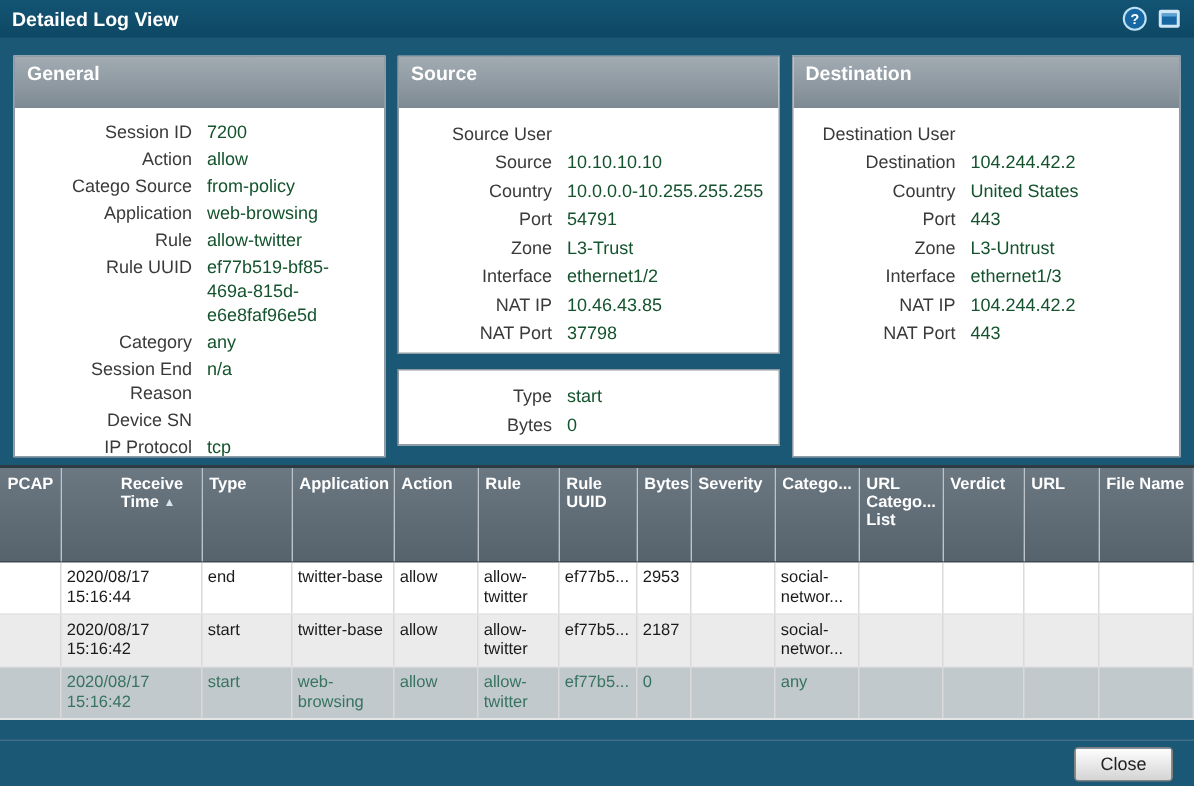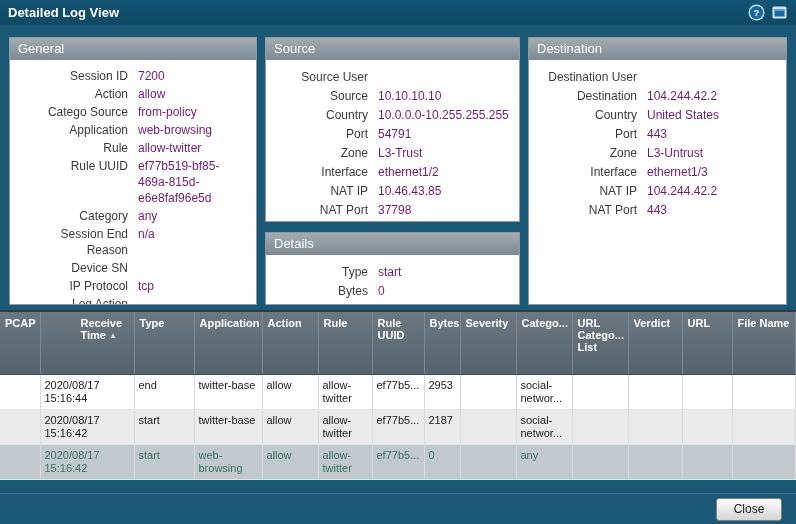--- a/index.html
+++ b/index.html
@@ -38,29 +38,29 @@
     background: #ffffff;
     border: 1px solid #8f9aa2;
     display: flex;
     flex-direction: column;
     overflow: hidden;
   }
   .panel-header {
     background: linear-gradient(#a2abb2, #7e8a93);
     color: #fff;
     font-size: 13px;
-    font-weight: normal;
+    font-weight: bold;
     padding: 3px 8px 0 8px;
-    height: 22px;
+    height: 34px;
     flex: none;
   }
   .panel-body { padding: 7px 6px 4px 6px; font-size: 12px; }
   .field-row { display: flex; padding: 1px 0; min-height: 18px; }
   .field-label { color: #3a3a3a; text-align: right; flex: none; padding-right: 10px; line-height: 16px; }
-  .field-value { color: #701a75; line-height: 16px; word-break: break-word; }
+  .field-value { color: #14532d; line-height: 16px; word-break: break-word; }
 
   .general { width: 248px; height: 268px; }
   .general .field-label { width: 122px; }
   .mid-col { width: 255px; display: flex; flex-direction: column; gap: 10px; overflow: hidden; }
   .source .field-label { width: 106px; }
   .source .field-row { padding: 1.5px 0; }
   .details { flex: none; }
   .details .field-label { width: 106px; }
   .details .field-row { padding: 1.5px 0; }
   .dest { flex: 1; height: 268px; }
@@ -262,21 +262,20 @@
     <span class="field-value">10.46.43.85</span>
   </div>
 
   <div class="field-row">
     <span class="field-label">NAT Port</span>
     <span class="field-value">37798</span>
   </div>
 </div>
     </div>
     <div class="panel details">
-      <div class="panel-header">Details</div>
       <div class="panel-body">
   <div class="field-row">
     <span class="field-label">Type</span>
     <span class="field-value">start</span>
   </div>
 
   <div class="field-row">
     <span class="field-label">Bytes</span>
     <span class="field-value">0</span>
   </div>

